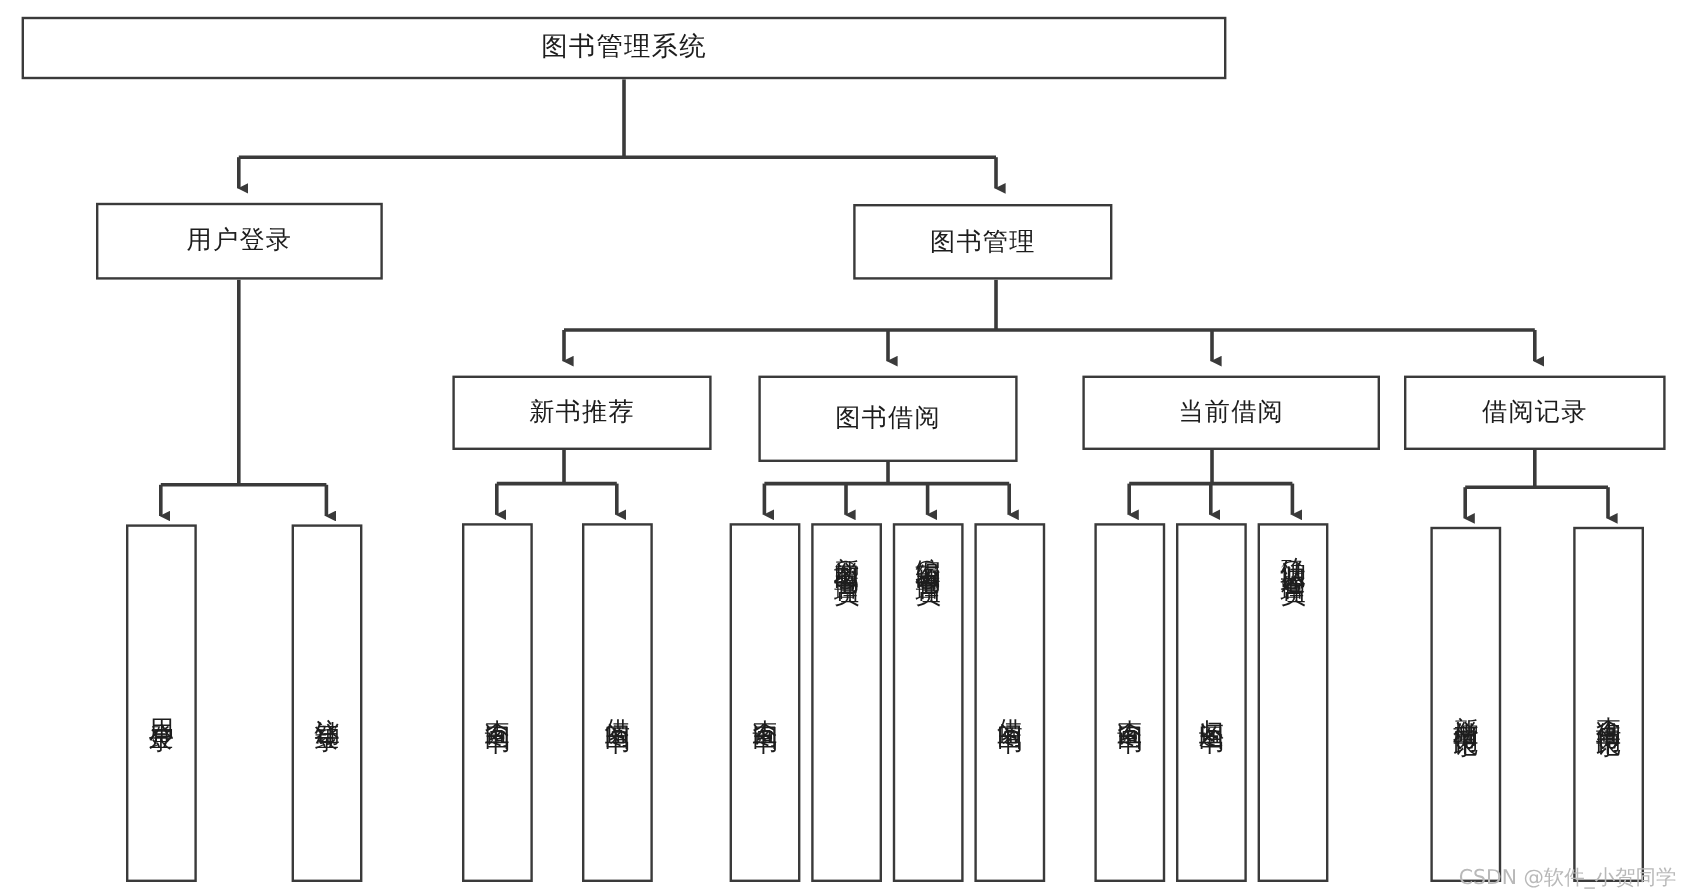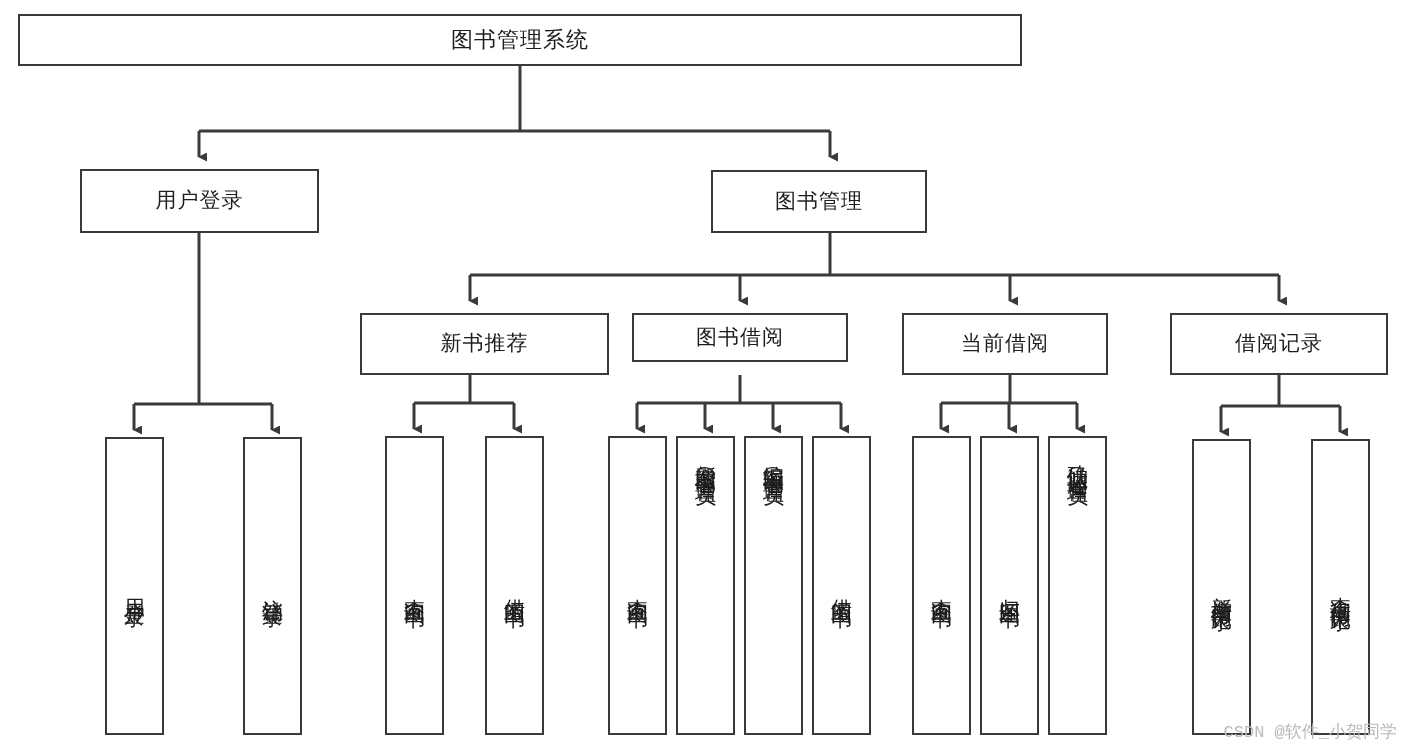--- a/index.html
+++ b/index.html
@@ -69,21 +69,20 @@
     padding-top: 6px;
   }
   .watermark {
     position: absolute;
     right: 8px;
     bottom: 4px;
     font-size: 17px;
     color: #b9b9b9;
     white-space: nowrap;
     pointer-events: none;
-    font-family: Liberation Mono, monospace;
   }
 </style>
 </head>
 <body>
 
 <div id="diagram-root">
 
   <svg class="diagram-canvas" viewBox="0 0 1405 747" xmlns="http://www.w3.org/2000/svg">
     <defs>
       <marker id="arrowhead" markerWidth="9" markerHeight="9" refX="4.5" refY="8" orient="auto" markerUnits="userSpaceOnUse">
@@ -138,27 +137,27 @@
     <span class="node-label-h">图书管理系统</span>
   </div>
 
   <div class="node-box" style="left:80px; top:169px; width:239px; height:64px;">
     <span class="node-label-h">用户登录</span>
   </div>
   <div class="node-box" style="left:711px; top:170px; width:216px; height:63px;">
     <span class="node-label-h">图书管理</span>
   </div>
 
-  <div class="node-box" style="left:360px; top:313px; width:249px; height:62px;">
+  <div class="node-box" style="left:377px; top:313px; width:216px; height:62px;">
     <span class="node-label-h">新书推荐</span>
   </div>
-  <div class="node-box" style="left:632px; top:313px; width:216px; height:49px;">
+  <div class="node-box" style="left:632px; top:313px; width:216px; height:72px;">
     <span class="node-label-h">图书借阅</span>
   </div>
-  <div class="node-box" style="left:902px; top:313px; width:206px; height:62px;">
+  <div class="node-box" style="left:902px; top:313px; width:248px; height:62px;">
     <span class="node-label-h">当前借阅</span>
   </div>
   <div class="node-box" style="left:1170px; top:313px; width:218px; height:62px;align-items:center;">
     <span class="node-label-h">借阅记录</span>
   </div>
 
   <div class="node-box leaf" style="left:105px; top:437px; width:59px; height:298px;">
     <div class="leaf-inner">
       <span class="node-label-v">用户登录</span>
     </div>

